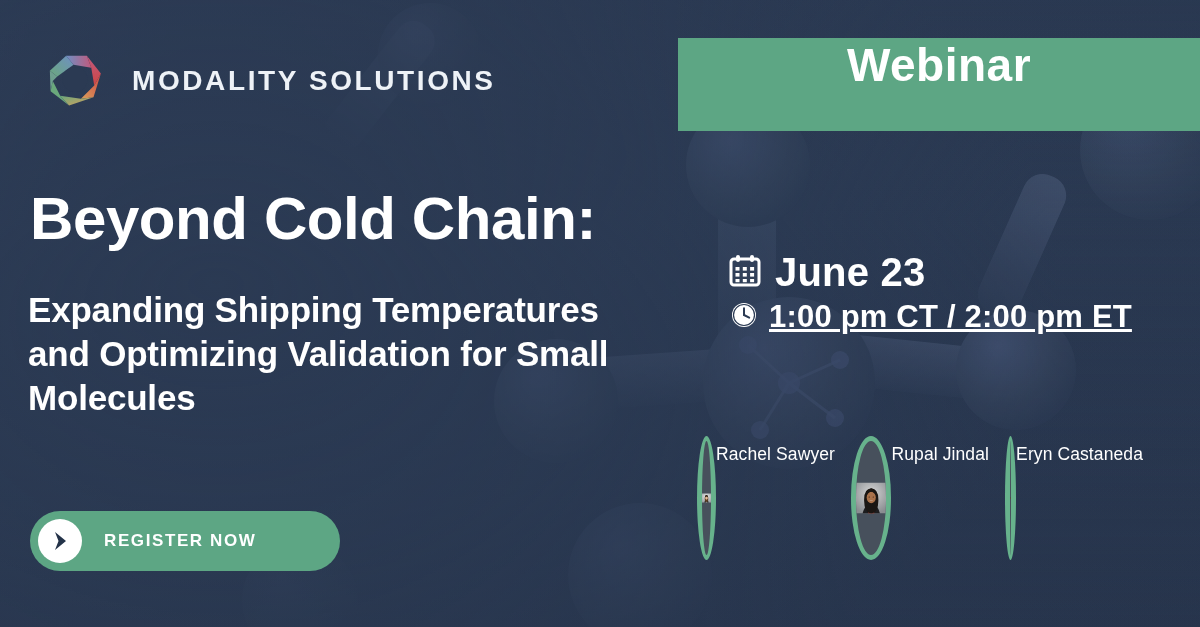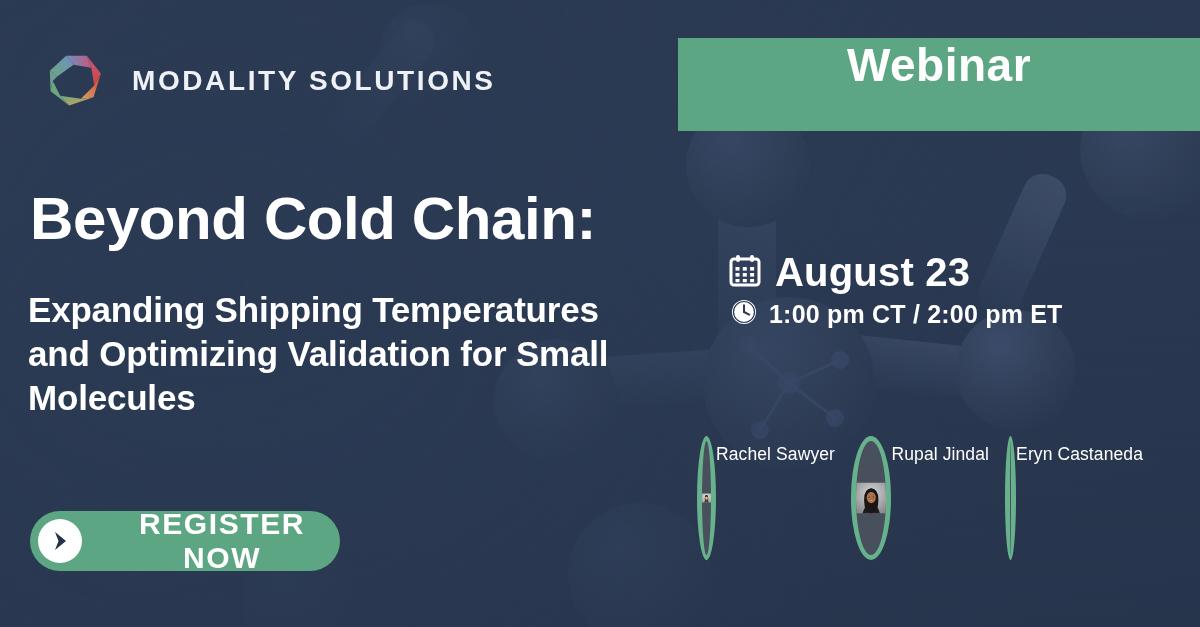--- a/index.html
+++ b/index.html
@@ -80,21 +80,21 @@
 
   
   .when {
     position:absolute; left:729px; top:250px;
     color:#ffffff;
   }
   .when-row { display:flex; align-items:center; }
   .when-row.date { gap:14px; }
   .when-row.time { gap:12px; margin-top:4px; margin-left:2px; }
   .when .date-text { font-size:40px; font-weight:bold; letter-spacing:0.2px; }
-  .when .time-text { font-size:25px; font-weight:bold; letter-spacing:0.2px; }
+  .when .time-text { font-size:31px; font-weight:bold; letter-spacing:0.2px;text-decoration:underline; }
   .icon-cal, .icon-clock { flex:none; display:block; }
 
   
   .register-btn {
     position:absolute; left:30px; top:511px;
     width:310px; height:60px;
     background:#5da684;
     border-radius:30px;
     border:none;
     display:flex; align-items:center;
@@ -102,24 +102,25 @@
     cursor:pointer;
   }
   .register-circle {
     width:44px; height:44px; flex:none;
     background:#ffffff;
     border-radius:50%;
     display:flex; align-items:center; justify-content:center;
   }
   .register-label {
     color:#ffffff;
-    font-size:30px;
+    font-size:17px;
     font-weight:bold;
     letter-spacing:1.6px;
     margin-left:22px;
+    text-align:right;
   }
 
   
   .speakers {
     position:absolute; left:697px; top:436px;
     display:flex; align-items:flex-start; gap:16px;
   }
   .speaker { width:138px; display:flex; flex-direction:row; align-items:flex-start; }
   .speaker-photo {
     width:124px; height:124px;
@@ -263,21 +264,21 @@
               <rect x="21.1" y="13" width="4" height="3.6"></rect>
               <rect x="6.5" y="19" width="4" height="3.6"></rect>
               <rect x="13.8" y="19" width="4" height="3.6"></rect>
               <rect x="21.1" y="19" width="4" height="3.6"></rect>
               <rect x="6.5" y="25" width="4" height="3.2"></rect>
               <rect x="13.8" y="25" width="4" height="3.2"></rect>
               <rect x="21.1" y="25" width="4" height="3.2"></rect>
             </g>
           </svg>
         </span>
-        <span class="date-text">August 23</span>
+        <span class="date-text">June 23</span>
       </div>
       <div class="when-row time">
         <span class="icon-clock">
           <svg width="26" height="26" viewBox="0 0 26 26" aria-hidden="true">
             <circle cx="13" cy="13" r="12" fill="#ffffff"></circle>
             <circle cx="13" cy="13" r="10.5" fill="none" stroke="#2b3a53" stroke-width="1.2"></circle>
             <line x1="13" y1="13" x2="13" y2="6.2" stroke="#2b3a53" stroke-width="2" stroke-linecap="round"></line>
             <line x1="13" y1="13" x2="18.2" y2="15.6" stroke="#2b3a53" stroke-width="2" stroke-linecap="round"></line>
           </svg>
         </span>

